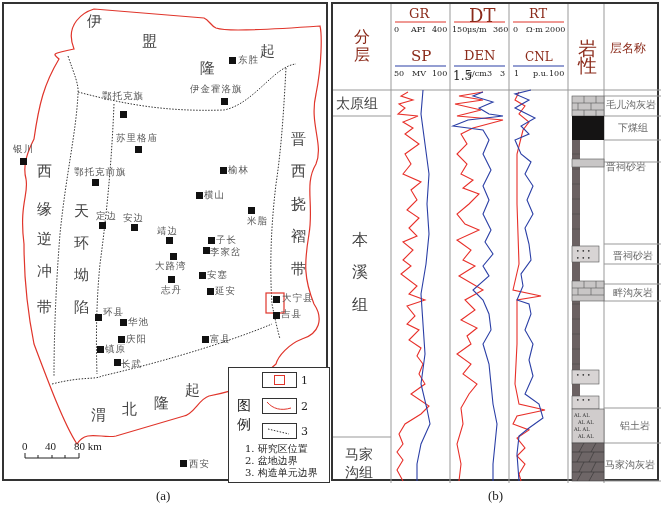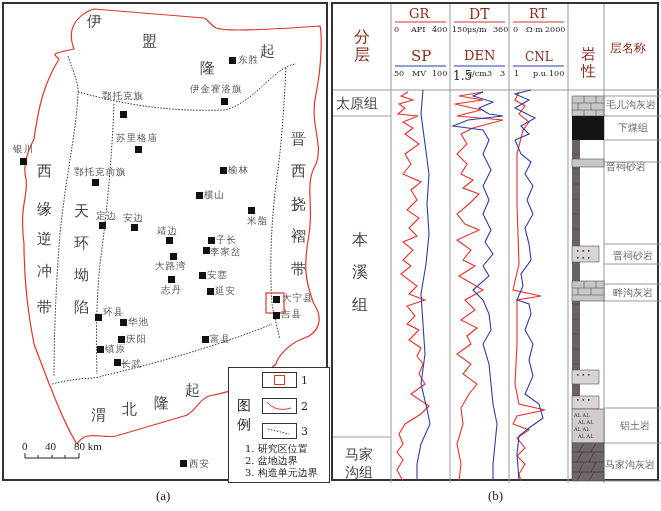--- a/index.html
+++ b/index.html
@@ -260,39 +260,39 @@
 
   <span class="lbl hdr-red" style="left:76px;top:3px;font-size:13px">GR</span>
   <span class="lbl" style="left:61px;top:22px;font-size:8px">0</span>
   <span class="lbl" style="left:78px;top:22px;font-size:8px">API</span>
   <span class="lbl" style="left:99px;top:22px;font-size:8px">400</span>
   <span class="lbl hdr-red" style="left:78px;top:45px;font-size:15px">SP</span>
   <span class="lbl" style="left:61px;top:66px;font-size:8px">50</span>
   <span class="lbl" style="left:79px;top:66px;font-size:8px">MV</span>
   <span class="lbl" style="left:99px;top:66px;font-size:8px">100</span>
 
-  <span class="lbl hdr-red" style="left:136px;top:3px;font-size:14px">DT</span>
+  <span class="lbl hdr-red" style="left:136px;top:3px;font-size:18px">DT</span>
   <span class="lbl" style="left:119px;top:22px;font-size:8px">150</span>
   <span class="lbl" style="left:134px;top:22px;font-size:8px">μs/m</span>
   <span class="lbl" style="left:160px;top:22px;font-size:8px">360</span>
   <span class="lbl hdr-red" style="left:131px;top:45px;font-size:13px">DEN</span>
   <span class="lbl" style="left:120px;top:66px;font-size:12px">1.5</span>
   <span class="lbl" style="left:134px;top:66px;font-size:8px">g/cm3</span>
   <span class="lbl" style="left:167px;top:66px;font-size:8px">3</span>
 
   <span class="lbl hdr-red" style="left:196px;top:3px;font-size:13px">RT</span>
   <span class="lbl" style="left:180px;top:22px;font-size:8px">0</span>
   <span class="lbl" style="left:193px;top:22px;font-size:8px">Ω·m</span>
   <span class="lbl" style="left:212px;top:22px;font-size:8px">2000</span>
   <span class="lbl hdr-red" style="left:192px;top:47px;font-size:12px">CNL</span>
   <span class="lbl" style="left:181px;top:66px;font-size:8px">1</span>
   <span class="lbl" style="left:200px;top:66px;font-size:8px">p.u.</span>
   <span class="lbl" style="left:216px;top:66px;font-size:8px">100</span>
 
-  <span class="lbl hdr-red" style="left:245px;top:42px;font-size:15px;line-height:17px;width:18px;white-space:normal;text-align:right">岩性</span>
+  <span class="lbl hdr-red" style="left:245px;top:36px;font-size:19px;line-height:17px;width:18px;white-space:normal;text-align:left">岩性</span>
   <span class="lbl hdr-red" style="left:277px;top:38px;font-size:12px">层名称</span>
 
   <span class="lbl" style="left:3px;top:92px;font-size:14px;color:#444">太原组</span>
   <span class="lbl" style="left:19px;top:228px;font-size:16px;color:#444">本</span>
   <span class="lbl" style="left:19px;top:260px;font-size:16px;color:#444">溪</span>
   <span class="lbl" style="left:19px;top:293px;font-size:16px;color:#444">组</span>
   <span class="lbl" style="left:12px;top:443px;font-size:14px;color:#444">马家</span>
   <span class="lbl" style="left:12px;top:461px;font-size:14px;color:#444">沟组</span>
 
   <span class="lbl" style="left:273px;top:96px;font-size:10px;color:#666">毛儿沟灰岩</span>

